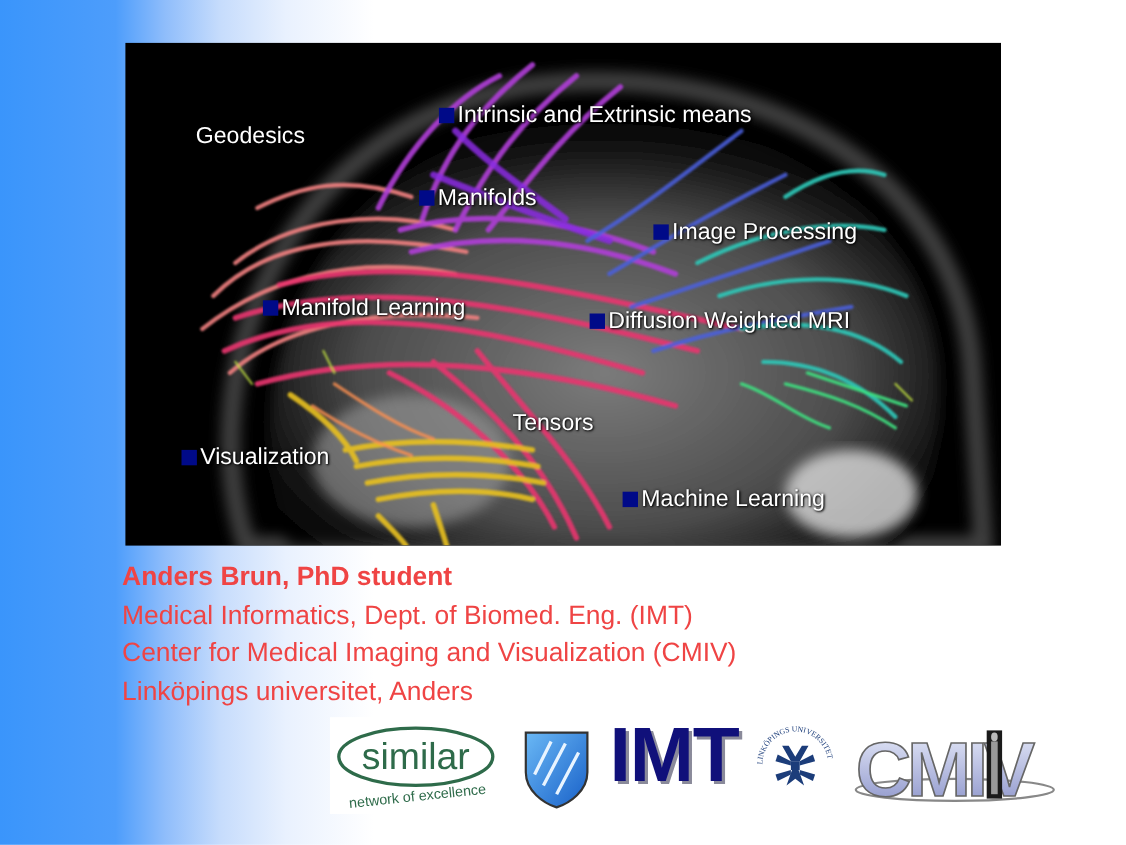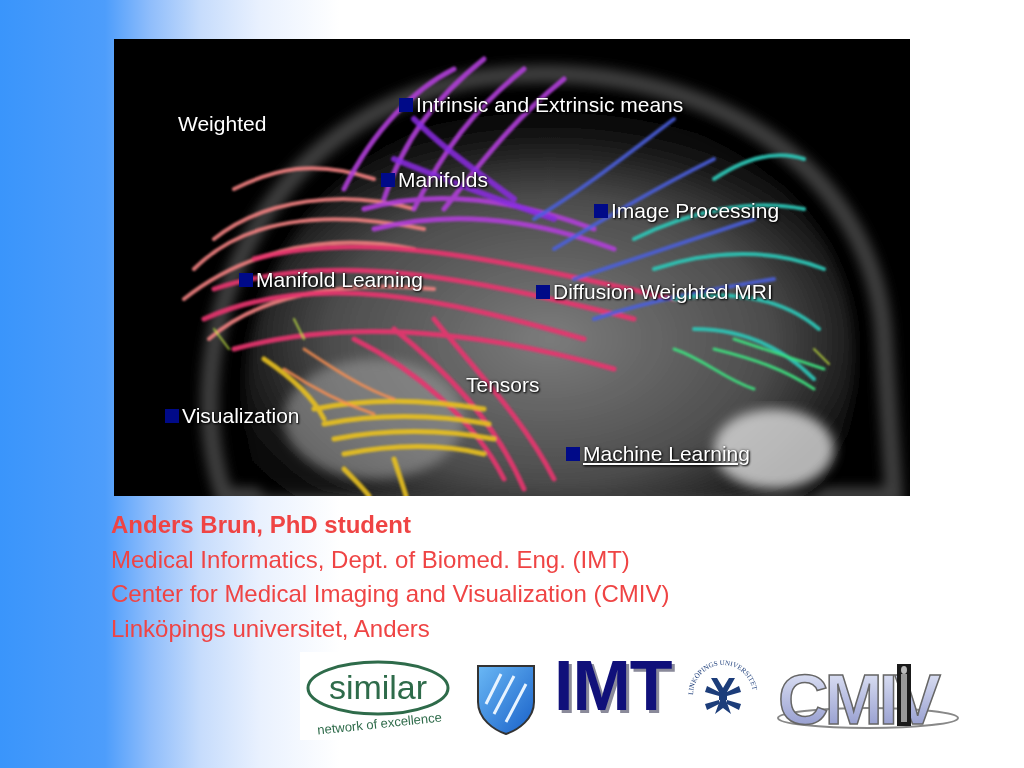--- a/index.html
+++ b/index.html
@@ -129,21 +129,21 @@
       </g>
       <g stroke="#c0e040" stroke-width="2" opacity="0.8">
         <path d="M100 290 L 115 310"></path>
         <path d="M180 280 L 190 300"></path>
         <path d="M700 310 L 715 325"></path>
       </g>
     </g>
   </svg>
 
   <div class="lbl" style="left:64px; top:74px;">
-    <span>Weighted</span>
+    <span>Geodesics</span>
   </div>
   <div class="lbl" style="left:285px; top:55px;">
     <span class="sq"></span>
     <span>Intrinsic and Extrinsic means</span>
   </div>
   <div class="lbl" style="left:267px; top:130px;">
     <span class="sq"></span>
     <span>Manifolds</span>
   </div>
   <div class="lbl" style="left:480px; top:161px;">
@@ -158,21 +158,21 @@
     <span class="sq"></span>
     <span>Diffusion Weighted MRI</span>
   </div>
   <div class="lbl" style="left:352px; top:335px;">
     <span>Tensors</span>
   </div>
   <div class="lbl" style="left:51px; top:366px;">
     <span class="sq"></span>
     <span>Visualization</span>
   </div>
-  <div class="lbl" style="left:452px; top:404px;text-decoration:underline;">
+  <div class="lbl" style="left:452px; top:404px;">
     <span class="sq"></span>
     <span>Machine Learning</span>
   </div>
 </div>
 
 <div class="info">
   <div class="name">Anders Brun, PhD student</div>
   <div>Medical Informatics, Dept. of Biomed. Eng. (IMT)</div>
   <div>Center for Medical Imaging and Visualization (CMIV)</div>
   <div>Linköpings universitet, Anders</div>

